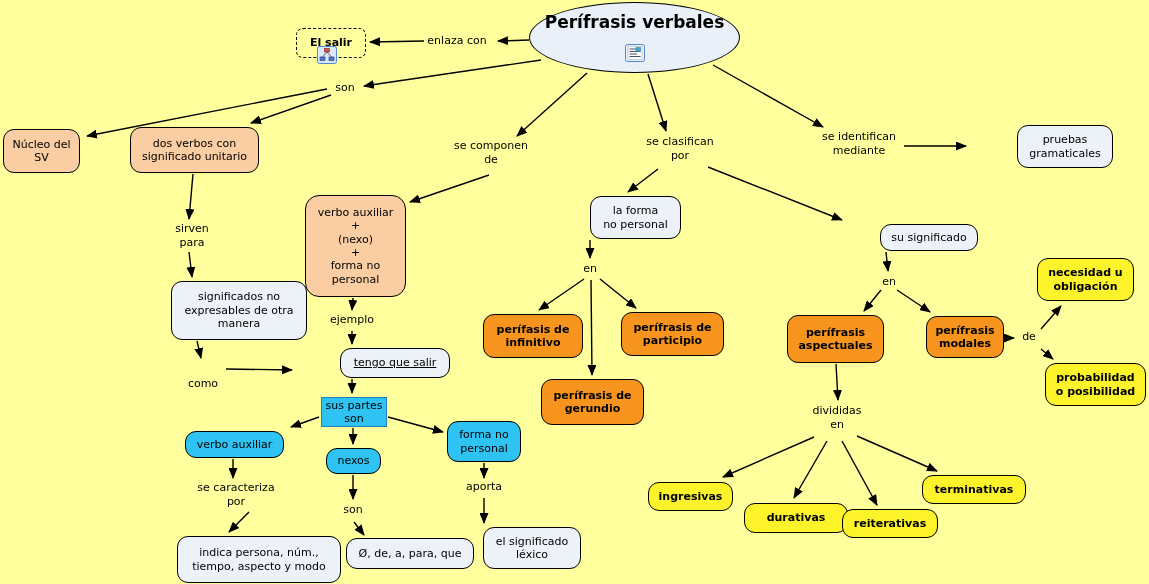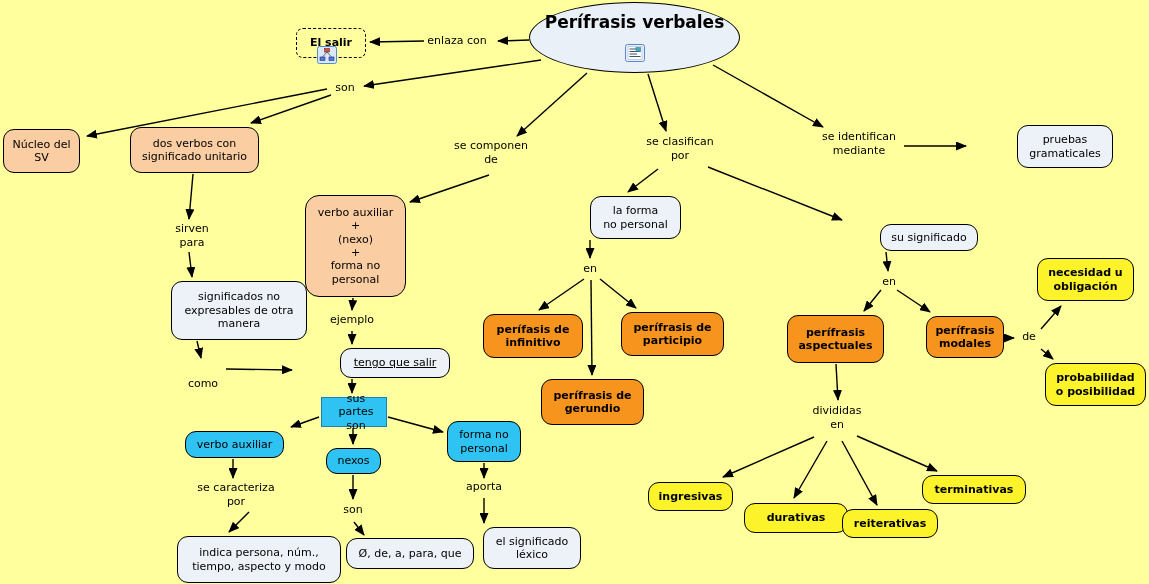--- a/index.html
+++ b/index.html
@@ -18,21 +18,21 @@
   }
   .rounded{border:1.4px solid #000;border-radius:11px;}
   .ellipse{
     background:#E9F0F7;border:1.8px solid #000;border-radius:50%;
     flex-direction:column;gap:13px;
   }
   .title-text{font-weight:bold;font-size:17px;line-height:1.1;}
   .peach{background:#FACDA2;}
   .white{background:#EDF2F8;margin-left:44px;}
   .cyan{background:#2EC3F2;}
-  .cyanrect{background:#2EC3F2;border:1px solid #1E7FC0;padding-left:7px;}
+  .cyanrect{background:#2EC3F2;border:1px solid #1E7FC0;}
   .orange{background:#F7941E;font-weight:bold;}
   .yellow{background:#FDF32B;border-width:1.7px;font-weight:bold;}
   .dashed{border:1.6px dashed #000;border-radius:7px;font-weight:bold;background:transparent;}
   .r14{border-radius:14px;}
   .underline{text-decoration:underline;}
   .lbl{
     position:absolute;z-index:2;text-align:center;white-space:pre-line;
     font-size:11px;line-height:1.25;
   }
   .icon-float{position:absolute;z-index:3;display:flex;}

